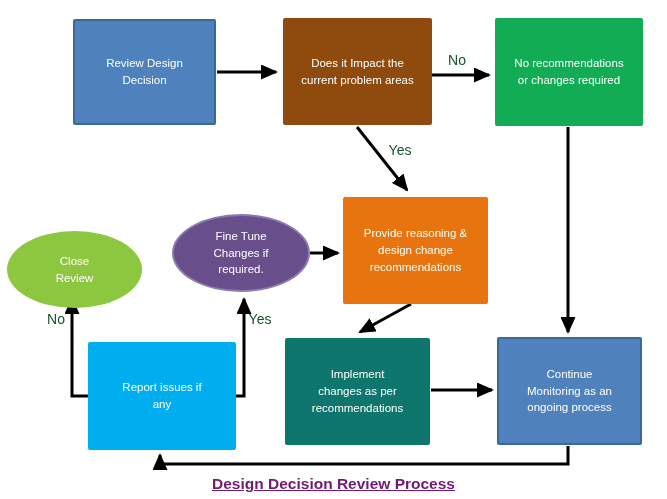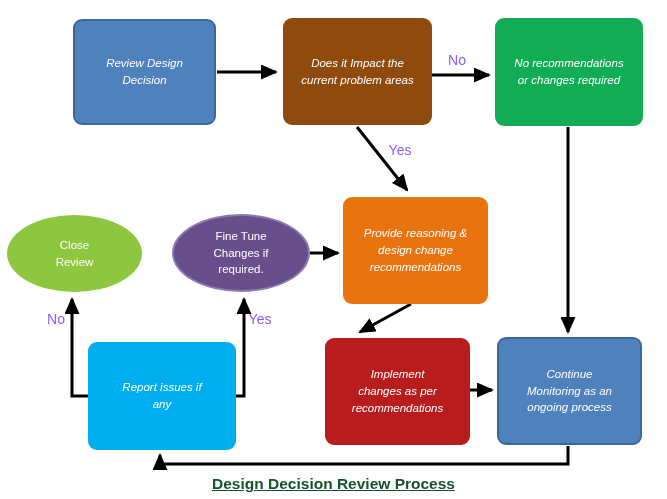--- a/index.html
+++ b/index.html
@@ -5,36 +5,36 @@
   html,body{margin:0;padding:0;background:#fff;}
   #canvas{
     position:relative;width:667px;height:499px;background:#ffffff;
     font-family:"Liberation Sans", sans-serif;overflow:hidden;
   }
   #arrow-layer{position:absolute;left:0;top:0;width:667px;height:499px;z-index:1;}
   .node{
     position:absolute;z-index:2;display:flex;align-items:center;justify-content:center;
     text-align:center;color:#fff;font-size:11.5px;line-height:1.45;box-sizing:border-box;
   }
-  .rect{border-radius:9px;font-style:italic;}
+  .rect{border-radius:2px;}
   .ellipse{border-radius:50%;}
   .edge-label{
-    position:absolute;z-index:3;color:#8b5cf6;font-size:14px;
+    position:absolute;z-index:3;color:#14532d;font-size:14px;
     transform:translate(-50%,-50%);white-space:nowrap;
   }
   #diagram-title{
     position:absolute;left:0;top:475px;width:667px;text-align:center;z-index:2;
-    font-size:15.5px;font-weight:bold;text-decoration:underline;color:#14532d;
+    font-size:15.5px;font-weight:bold;text-decoration:underline;color:#701a75;
   }
   
   #n-review   {left:73px;  top:19px;  width:143px;height:106px;padding:0 20px;border:2px solid #3A6999;}
   #n-impact   {left:283px; top:18px;  width:149px;height:107px;padding:16px 18px;}
   #n-nochanges{left:495px; top:18px;  width:148px;height:108px;padding:16px 18px;}
   #n-provide  {left:343px; top:197px; width:145px;height:107px;padding:0 16px;}
-  #n-close    {left:7px;   top:215px; width:135px;height:77px; padding:0 34px;}
+  #n-close    {left:7px;   top:231px; width:135px;height:77px; padding:0 34px;}
   #n-finetune {left:172px; top:214px; width:138px;height:78px; padding:0 30px;border:2px solid #8C7BAE;}
   #n-report   {left:88px;  top:342px; width:148px;height:108px;padding:0 24px;}
   #n-implement{left:285px; top:338px; width:145px;height:107px;padding:0 26px;}
   #n-monitor  {left:497px; top:337px; width:145px;height:108px;padding:0 22px;border:2px solid #3A6999;}
   #lbl-no-top   {left:457px;top:60px;}
   #lbl-yes-top  {left:400px;top:150px;}
   #lbl-no-left  {left:56px; top:319px;}
   #lbl-yes-right{left:260px;top:319px;}
 </style>
 </head>
@@ -81,21 +81,21 @@
   </div>
 
   <div id="n-finetune" class="node ellipse" style="background-color: rgb(104, 79, 140);">
     <span>Fine Tune Changes if required.</span>
   </div>
 
   <div id="n-report" class="node rect" style="background-color: rgb(0, 174, 239); align-items: center;">
     <span>Report issues if any</span>
   </div>
 
-  <div id="n-implement" class="node rect" style="background-color: #b91c1c; margin-left: 40px;">
+  <div id="n-implement" class="node rect" style="background-color: #0f766e;">
     <span>Implement changes as per recommendations</span>
   </div>
 
   <div id="n-monitor" class="node rect" style="background-color: rgb(79, 129, 189); justify-content: center;">
     <span>Continue Monitoring as an ongoing process</span>
   </div>
 
   <div id="lbl-no-top" class="edge-label">No</div>
   <div id="lbl-yes-top" class="edge-label">Yes</div>
   <div id="lbl-no-left" class="edge-label">No</div>

